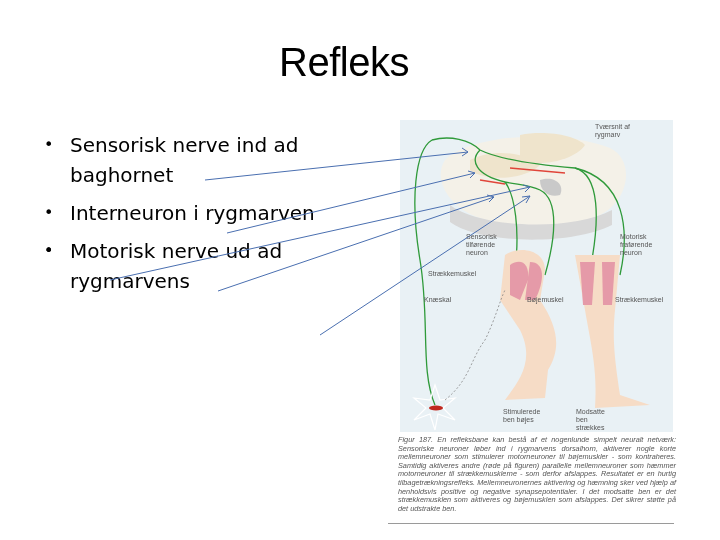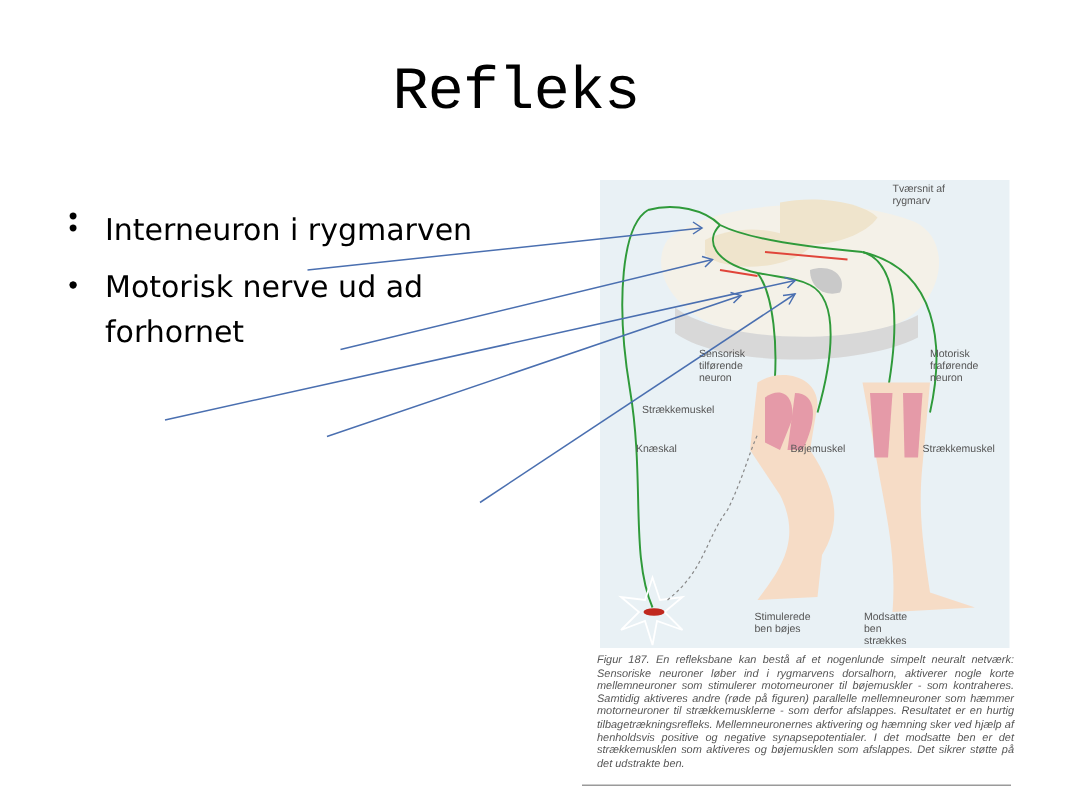--- a/index.html
+++ b/index.html
@@ -2,21 +2,21 @@
 <html><head>
   <meta charset="utf-8">
   <style>
     html, body { margin: 0; padding: 0; }
     body {
       width: 720px; height: 540px; background: #ffffff; position: relative; overflow: hidden;
       font-family: "Liberation Sans", "DejaVu Sans", sans-serif;
     }
     .title {
       position: absolute; left: 0; width: 688px; top: 40px; text-align: center;
-      font-size: 40px; color: #000; font-family: Liberation Mono, monospace;
+      font-size: 40px; color: #000; font-family: Liberation Sans, sans-serif;
       letter-spacing: -0.5px;
     }
     .bullets {
       position: absolute; left: 42px; top: 130px; width: 300px; margin: 0; padding: 0; list-style: none;
       font-family: "DejaVu Sans", "Liberation Sans", sans-serif; font-size: 20px; line-height: 30px; color: #000;
     }
     .bullets li { position: relative; padding-left: 28px; margin-bottom: 0px; }
     .bullets li .dot { position: absolute; left: 2px; top: 0; font-size: 16px; }
     .figure-panel {
       position: absolute; left: 400px; top: 120px; width: 273px; height: 312px; background: #e9f1f5;
@@ -31,24 +31,24 @@
       position: absolute; font-family: "Liberation Sans", sans-serif; font-size: 7px; line-height: 8px; color: #555;
     }
     svg.overlay { position: absolute; left: 0; top: 0; }
   </style>
 </head>
 <body>
 
 <div class="title">Refleks</div>
 
 <ul class="bullets">
-  <li><span class="dot">•</span></li>
+  <li><span class="dot">•</span><span>Sensorisk nerve ind ad baghornet</span></li>
   <li style="margin-top:8px"><span class="dot">•</span><span>Interneuron i rygmarven</span></li>
   <li style="margin-top:8px"><span class="dot">•</span></li>
-  <li style="margin-top:8px"><span class="dot">•</span><span>Motorisk nerve ud ad forhornet</span></li>
+  <li style="margin-top:8px"><span class="dot">•</span><span>Motorisk nerve ud ad rygmarvens</span></li>
 </ul>
 
 <div class="figure-panel"></div>
 
 <svg class="overlay" width="720" height="540" viewBox="0 0 720 540">
 
   <g>
     <path d="M445 160 C470 135, 560 128, 610 148 C635 160, 630 200, 600 215 C570 228, 520 232, 480 218 C450 208, 432 180, 445 160 Z" fill="#f4f1e8"></path>
     <path d="M450 205 C480 228, 570 232, 612 210 L612 225 C570 246, 480 244, 450 222 Z" fill="#d8d8d8"></path>
     <path d="M520 135 C545 130, 575 135, 585 145 C575 160, 540 168, 520 160 Z" fill="#efe4cc"></path>

